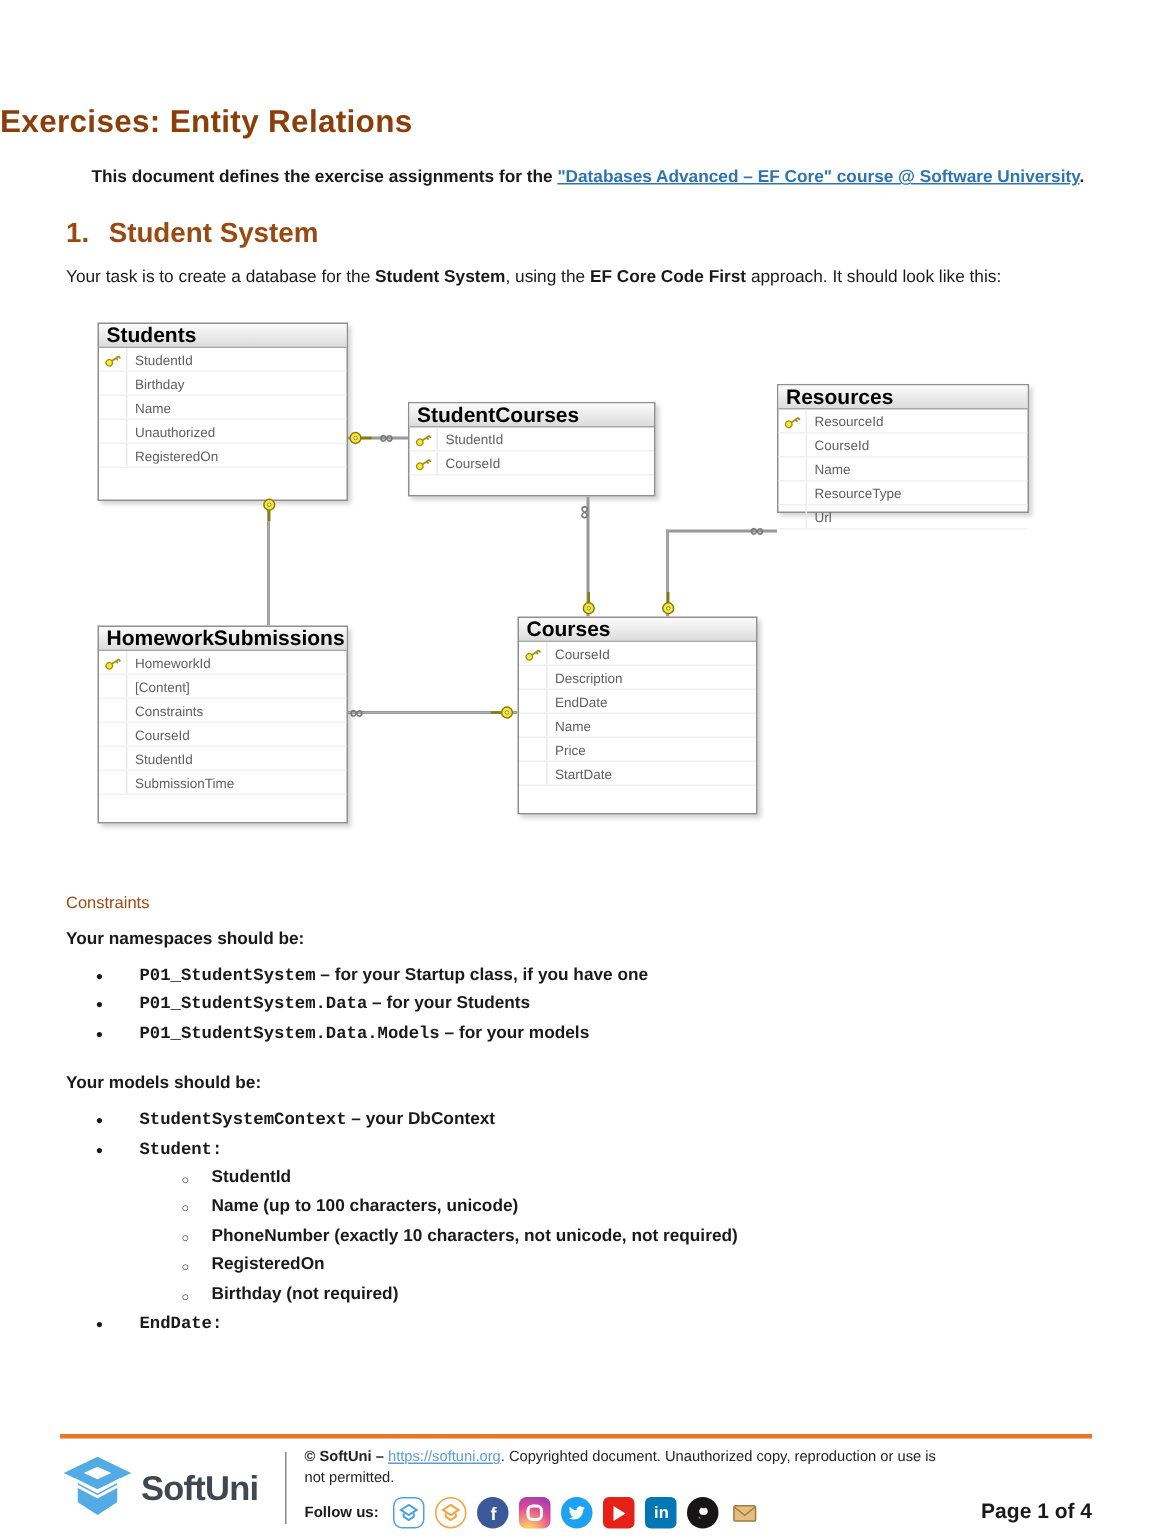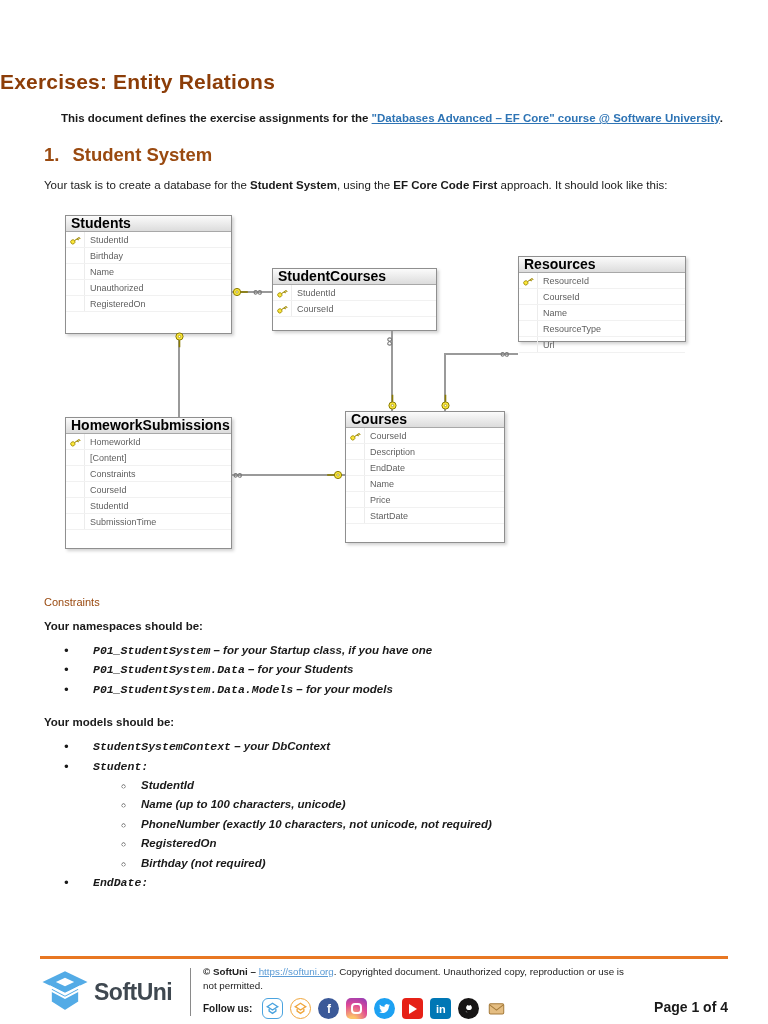--- a/index.html
+++ b/index.html
@@ -57,21 +57,20 @@
   }
   
   ul.main-list {
     list-style: none;
     margin: 9px 44px 0 44px;
   }
   ul.main-list > li {
     position: relative;
     padding-left: 49px;
     line-height: 19.4px;
-    font-style: italic;
   }
   ul.main-list > li::before {
     content: "\2022";
     position: absolute;
     left: 20px; top: 0;
     font-size: 13px;
   }
   .code {
     font-family: "Liberation Mono", monospace;
     font-weight: 700;

